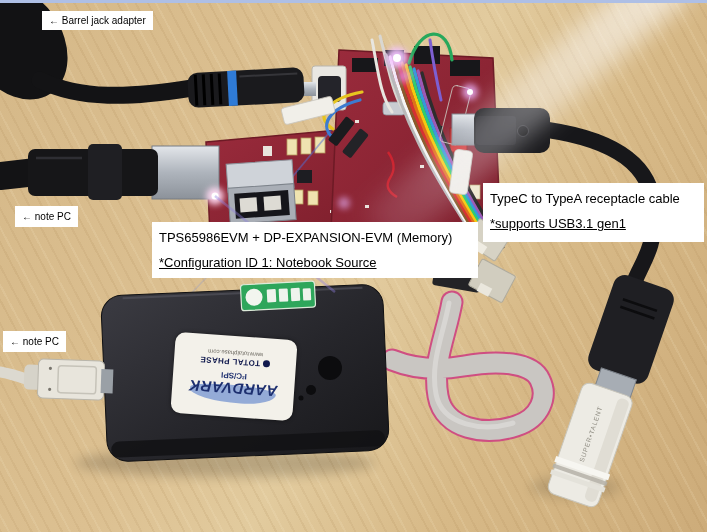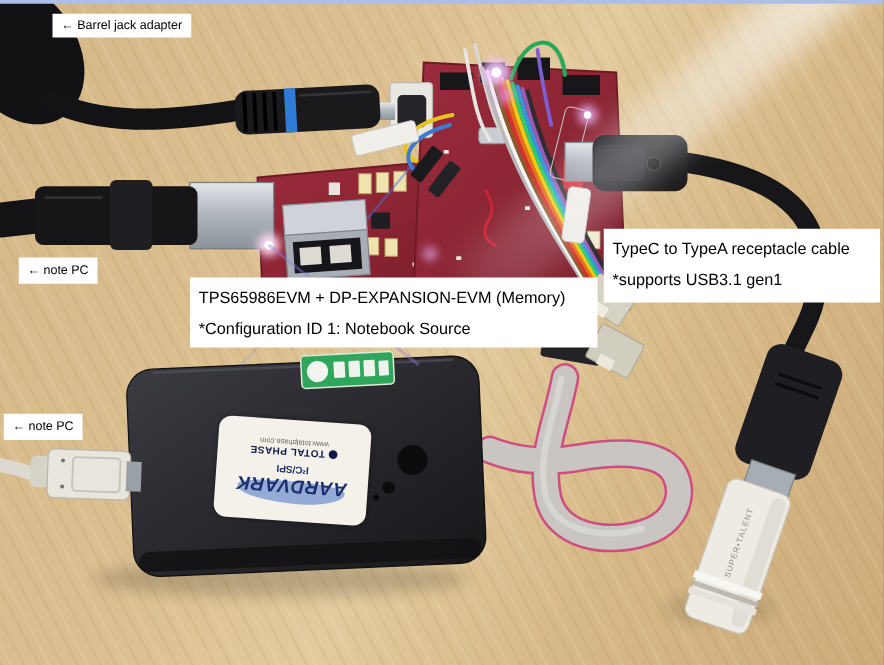--- a/index.html
+++ b/index.html
@@ -24,21 +24,21 @@
   }
   .anno{
     position:absolute;background:#ffffff;color:#000;
     font-size:10px;line-height:17px;white-space:nowrap;
     padding:2px 7px;
   }
   .anno2{
     position:absolute;background:#ffffff;color:#000;
     font-size:13px;white-space:nowrap;padding:8px 8px 7px 7px;
   }
-  .anno2 .l2{margin-top:10px;}
+  .anno2 .l2{margin-top:10px;text-decoration:underline;}
   
   .avlabel{
     position:absolute;left:173px;top:336px;width:122px;height:81px;
     background:#f3f1ea;border-radius:10px;transform:rotate(184deg);
     display:flex;flex-direction:column;align-items:center;justify-content:center;
     box-shadow:0 0 4px rgba(0,0,0,0.45);
   }
   .avlabel .animal{
     width:86px;height:18px;background:#8ea6d6;
     border-radius:60% 90% 55% 80%/90% 100% 40% 60%;

